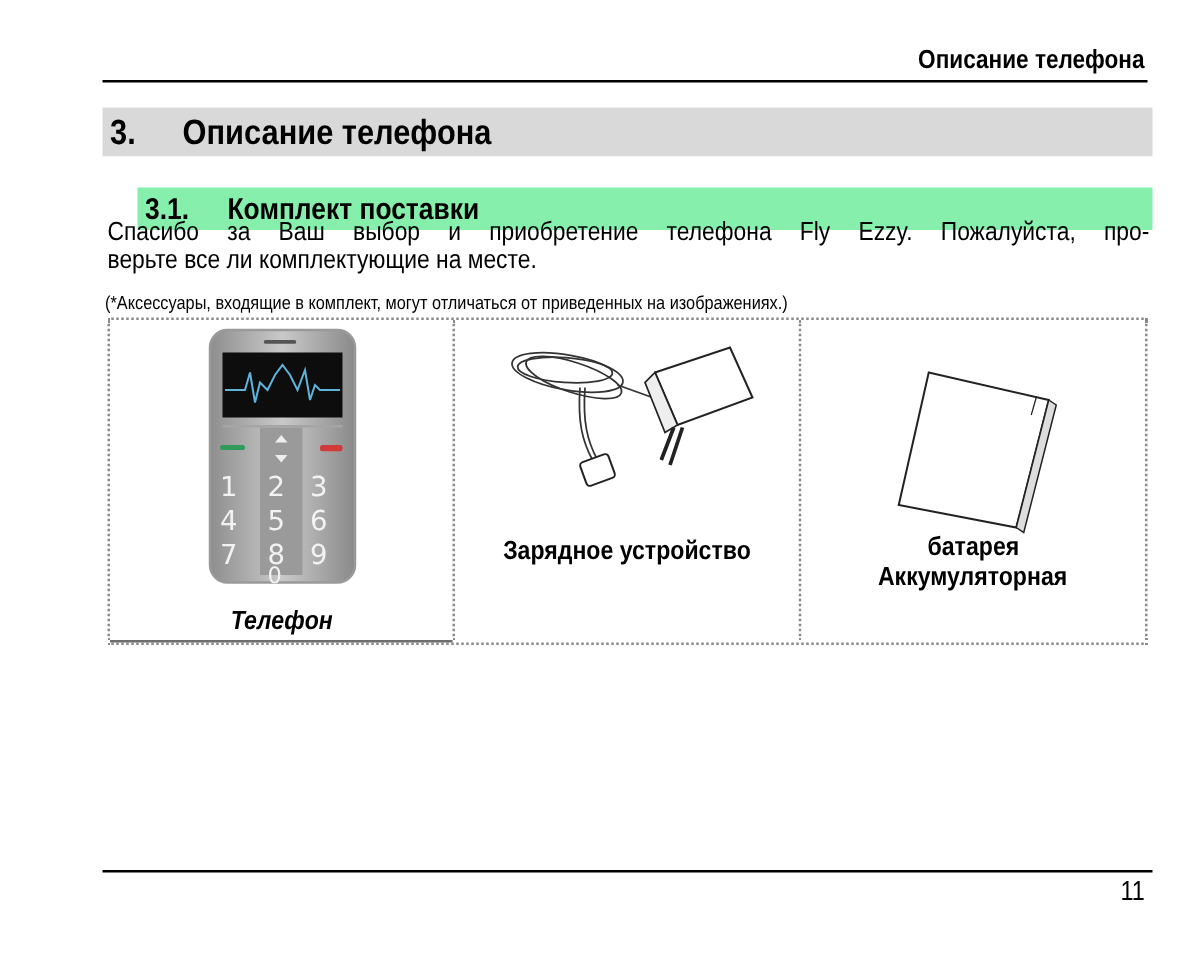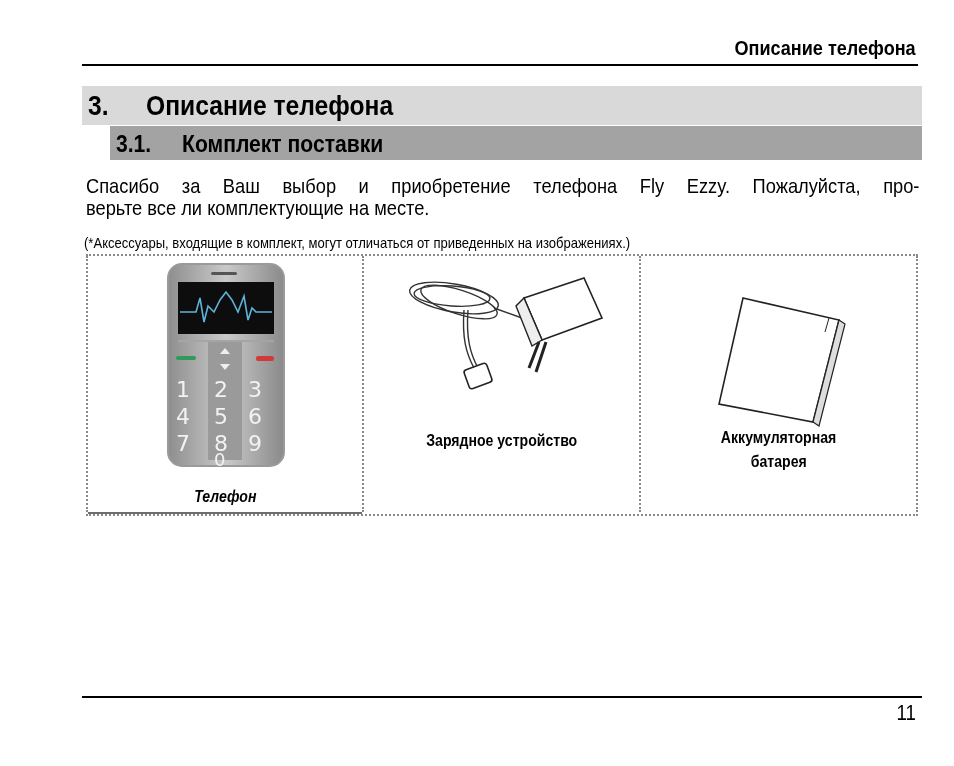--- a/index.html
+++ b/index.html
@@ -10,40 +10,40 @@
                   border-bottom: 2px solid #000; }
   .running-head span { position: absolute; right: 2px; top: 2px; font-size: 21px; font-weight: bold;
                        transform: scaleX(0.86); transform-origin: right center; white-space: nowrap; }
 
   .h1-bar { position: absolute; left: 82px; top: 86px; width: 840px; height: 39px; background: #d9d9d9; }
   .h1-num { position: absolute; left: 6px; top: 4px; font-size: 28px; font-weight: bold;
             transform: scaleX(0.88); transform-origin: left center; }
   .h1-text { position: absolute; left: 64px; top: 4px; font-size: 28px; font-weight: bold; white-space: nowrap;
              transform: scaleX(0.88); transform-origin: left center; }
 
-  .h2-bar { position: absolute; left: 110px; top: 126px; width: 812px; height: 34px; background: #a3a3a3; }
+  .h2-bar { position: absolute; left: 110px; top: 150px; width: 812px; height: 34px; background: #86efac; }
   .h2-num { position: absolute; left: 6px; top: 4px; font-size: 24px; font-weight: bold;
             transform: scaleX(0.88); transform-origin: left center; }
   .h2-text { position: absolute; left: 72px; top: 4px; font-size: 24px; font-weight: bold; white-space: nowrap;
              transform: scaleX(0.88); transform-origin: left center; }
 
   .intro { position: absolute; left: 86px; top: 175px; width: 960px; font-size: 21px; line-height: 22px;
            transform: scaleX(0.87); transform-origin: left top; }
   .intro p { margin: 0; }
   .intro .l1 { text-align: justify; text-align-last: justify; width: 958px; }
 
   .note { position: absolute; left: 84px; top: 234px; font-size: 15px; white-space: nowrap;
           transform: scaleX(0.87); transform-origin: left top; }
 
   .kit-table { position: absolute; left: 86px; top: 254px; width: 832px; height: 258px;
                border-top: 2px dotted #8a8a8a; border-bottom: 2px dotted #8a8a8a; }
   .kit-cell { position: absolute; top: 0; height: 256px; border-left: 2px dotted #8a8a8a; }
   .kit-cell.last { border-right: 2px dotted #8a8a8a; }
   .kit-cell.first-solid-bottom::after { content: ""; position: absolute; left: 0; right: 0; bottom: -2px; height: 2px; background: #6e6e6e; }
-  .cell-label { position: absolute; left: 0; right: 0; text-align: center; font-size: 16px; font-weight: bold;
+  .cell-label { position: absolute; left: 0; right: 0; text-align: center; font-size: 21px; font-weight: bold;
                 line-height: 30px; }
   .cell-label span { display: inline-block; transform: scaleX(0.88); }
 
   .footer-rule { position: absolute; left: 82px; top: 696px; width: 840px; height: 0; border-top: 2px solid #000; }
   .page-num { position: absolute; right: 38px; top: 700px; font-size: 22px;
               transform: scaleX(0.85); transform-origin: right top; }
 
   svg { display: block; }
 </style>
 </head>
@@ -135,20 +135,20 @@
 
   <div class="kit-cell last" style="left:553px; width:275px;">
     <div style="position:absolute; left:72px; top:36px;">
       <svg width="140" height="140" viewBox="0 0 140 140">
         <polygon points="30,6 126,28 100,130 6,112" fill="#fff" stroke="#222" stroke-width="1.6"></polygon>
         <polygon points="126,28 132,32 106,134 100,130" fill="#ddd" stroke="#222" stroke-width="1.2"></polygon>
         <line x1="116" y1="26" x2="112" y2="40" stroke="#222" stroke-width="1"></line>
       </svg>
     </div>
     <div class="cell-label" style="top:170px; line-height:24px;">
+      <div><span>батарея</span></div>
       <div><span>Аккумуляторная</span></div>
-      <div><span>батарея</span></div>
     </div>
   </div>
 </div>
 
 <div class="footer-rule"></div>
 <div class="page-num">11</div>
 
 </body></html>

